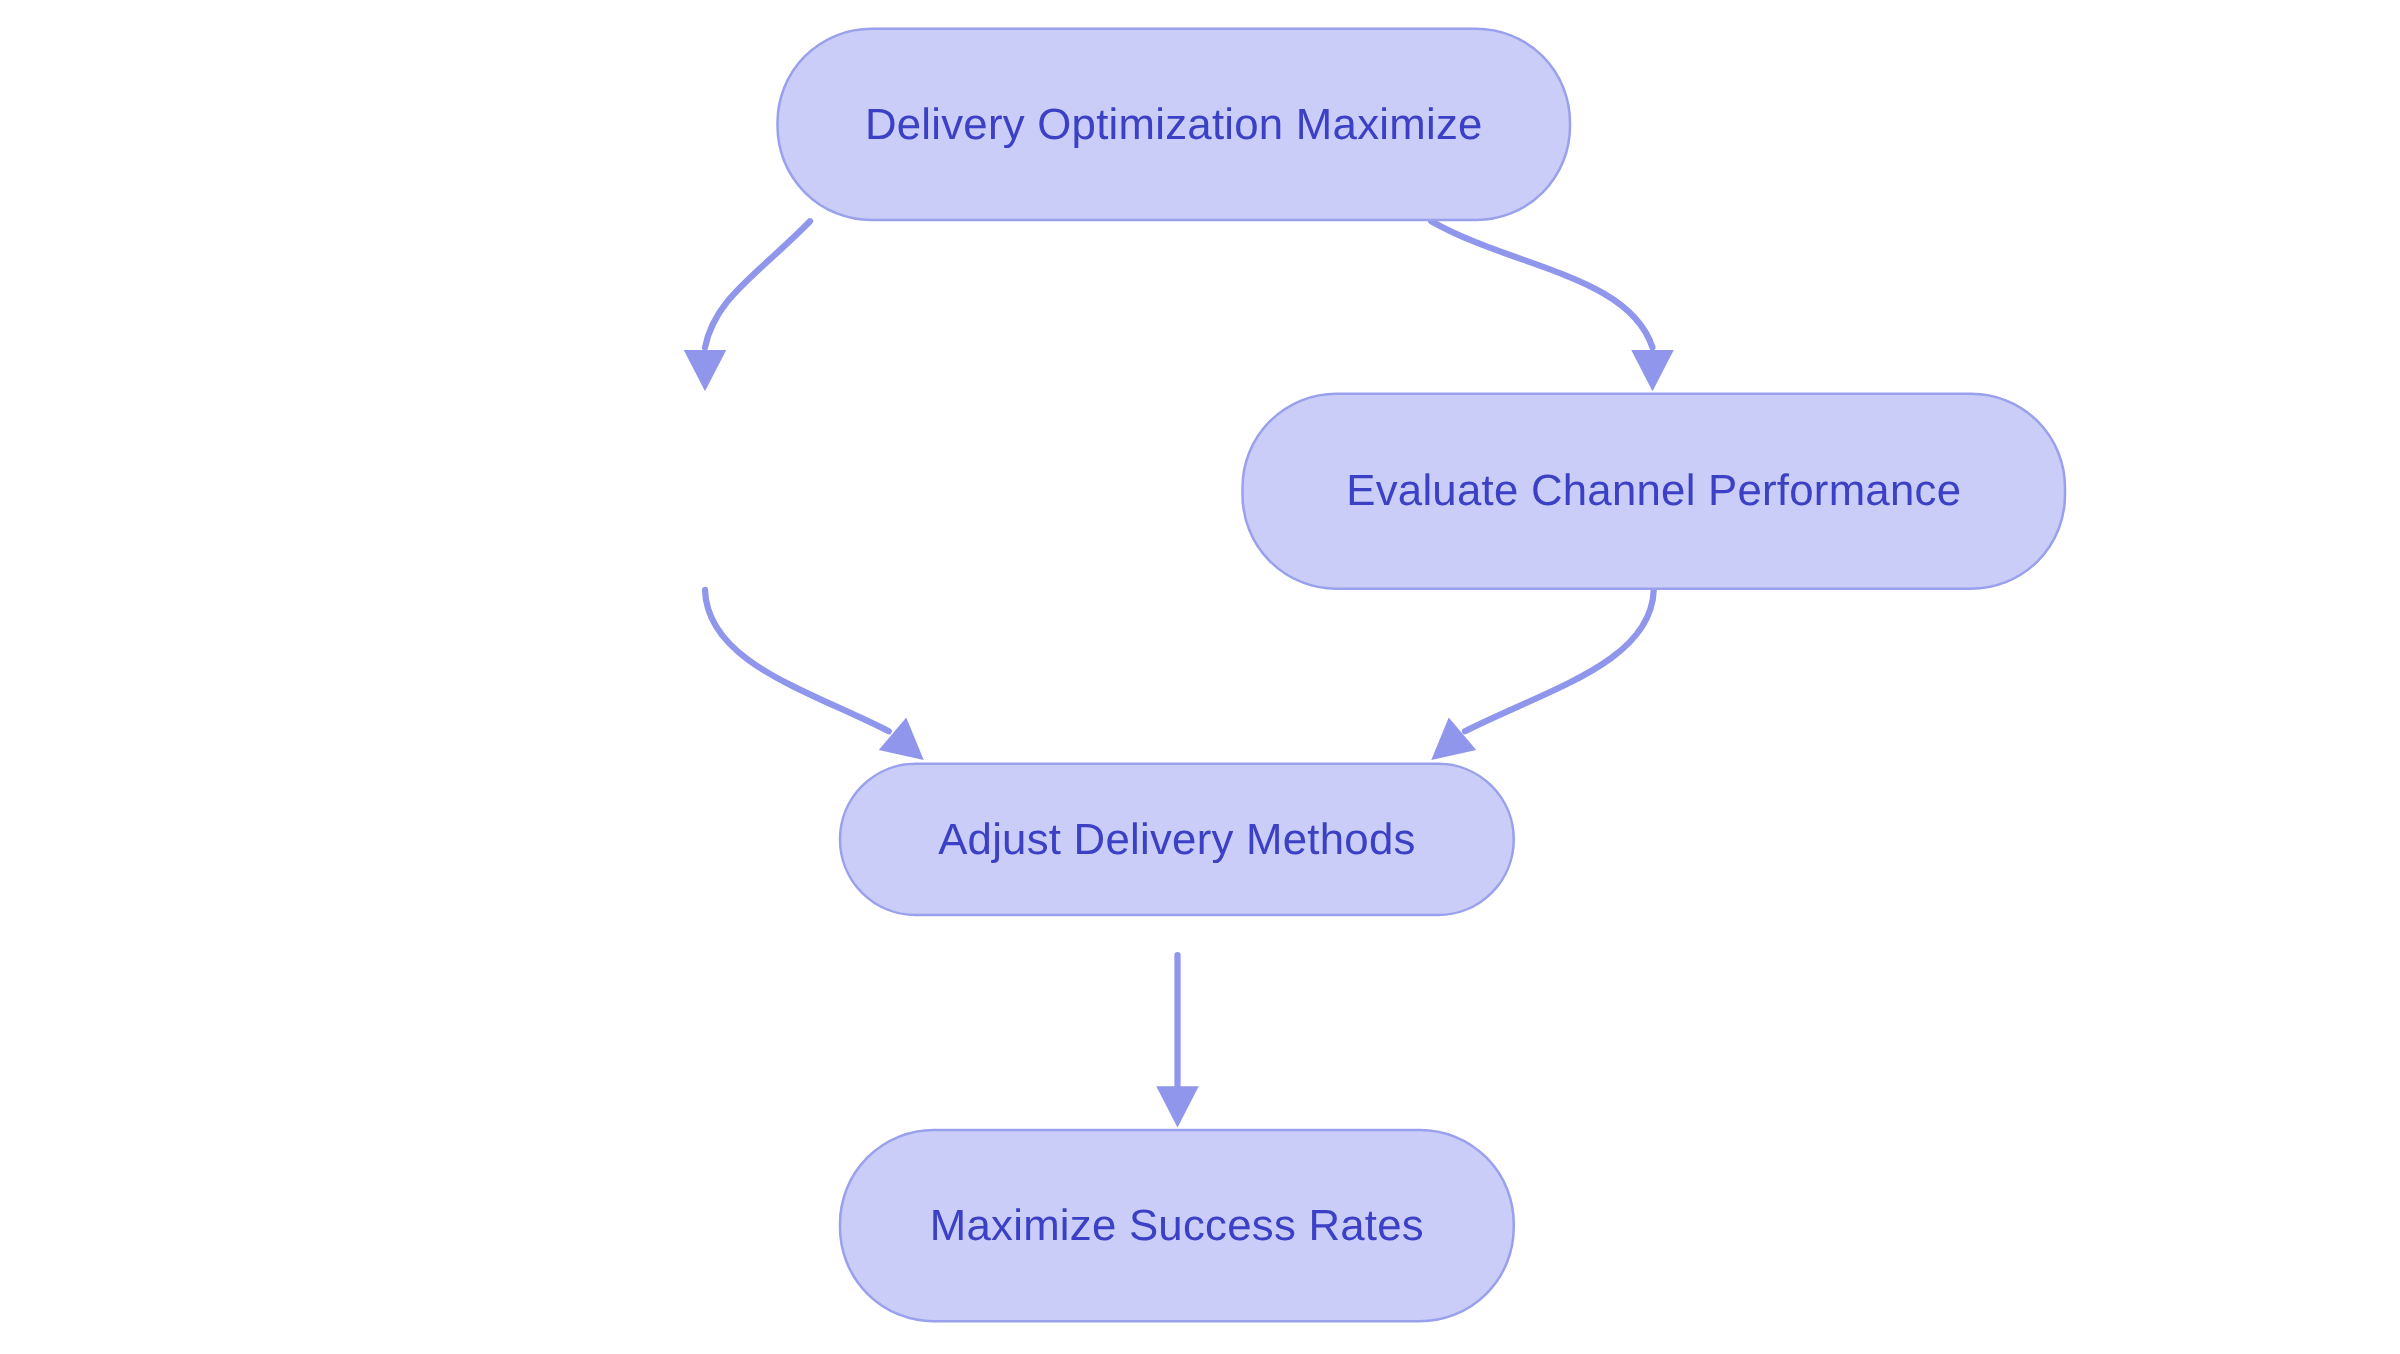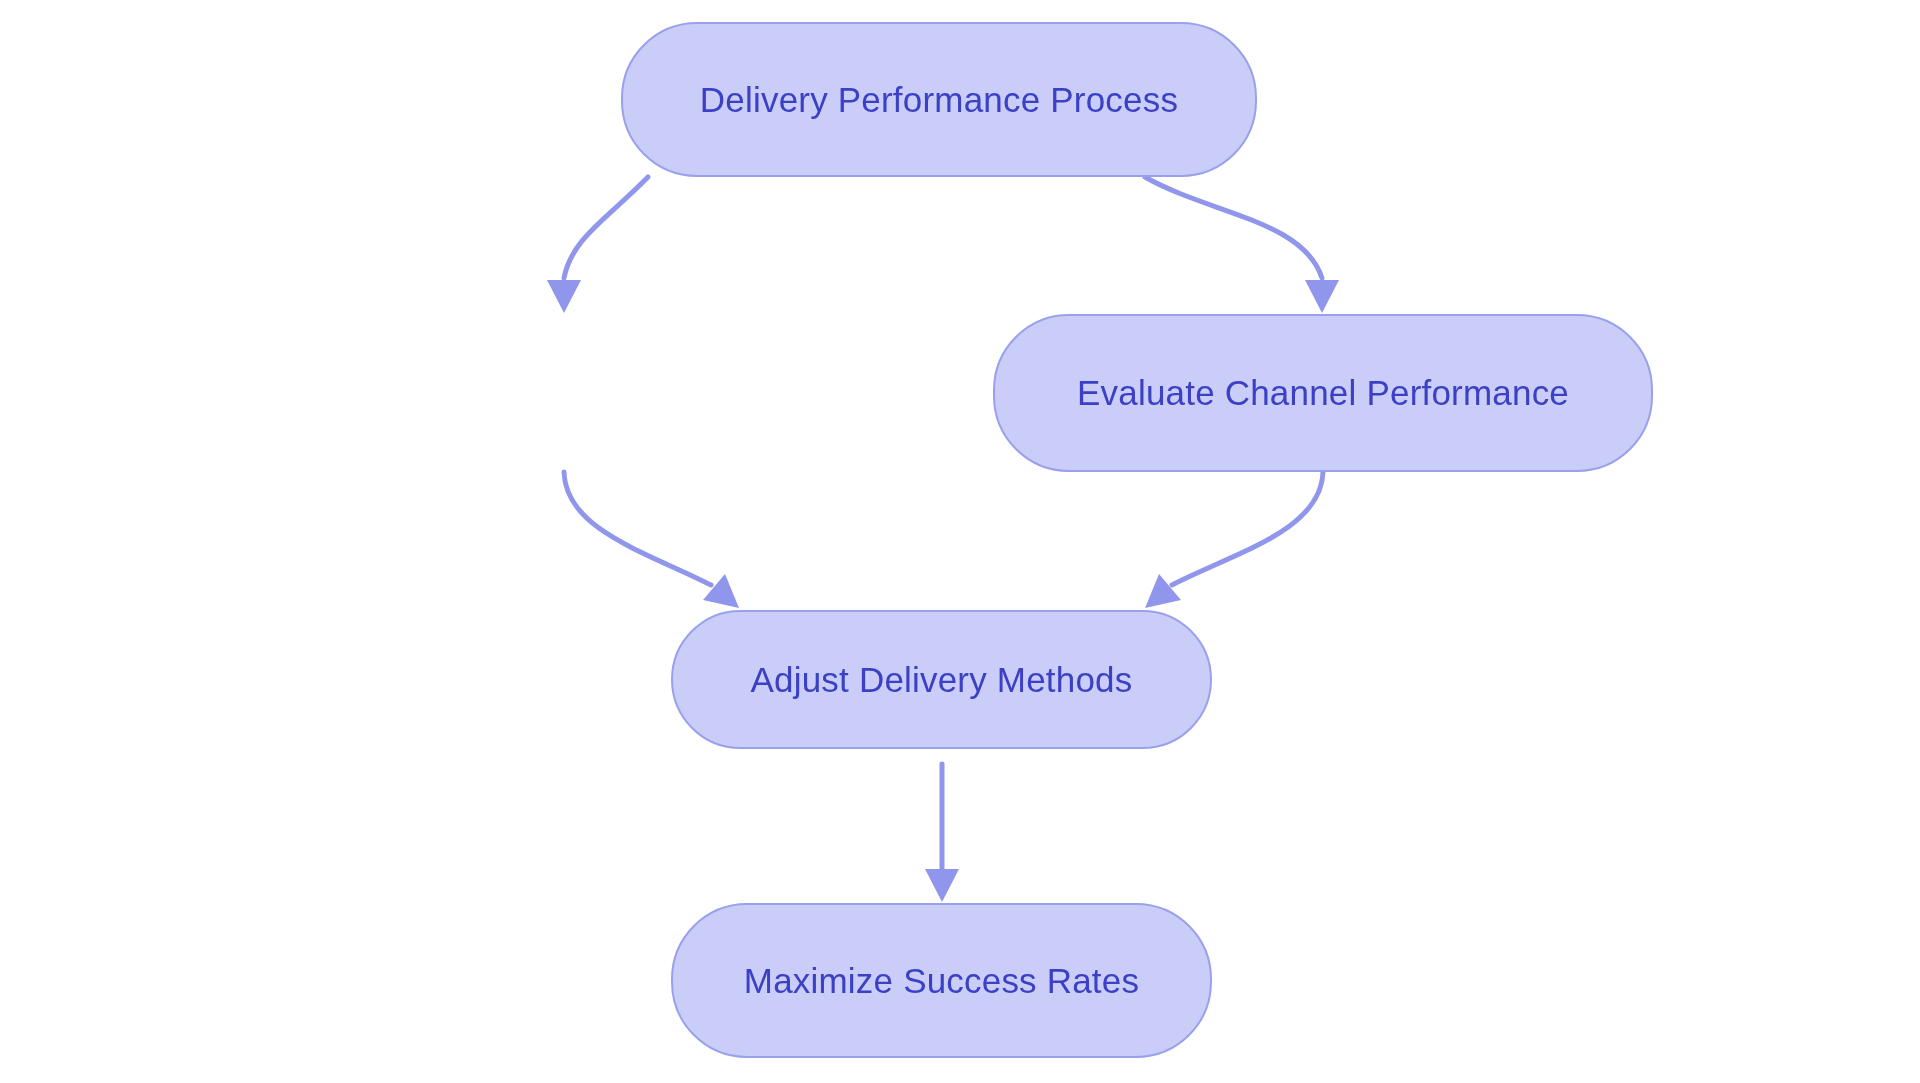--- a/index.html
+++ b/index.html
@@ -44,21 +44,21 @@
     color: var(--node-text, #3b40c4);
     font-size: 35px;
     font-weight: 500;
     letter-spacing: 0.2px;
     text-align: center;
     white-space: nowrap;
   }
   .node-root     { left: 621px;  top: 22px;  width: 636px; height: 155px; }
   .node-analyze  { left: 271px;  top: 314px; width: 586px; height: 158px; }
   .node-evaluate { left: 993px;  top: 314px; width: 660px; height: 158px; }
-  .node-adjust   { left: 671px;  top: 610px; width: 541px; height: 139px; }
+  .node-adjust   { left: 671px;  top: 610px; width: 541px; height: 123px; }
   .node-maximize { left: 671px;  top: 903px; width: 541px; height: 155px; }
 </style>
 </head>
 <body>
 
 <div class="canvas">
 
   <svg class="edges" viewBox="0 0 1920 1083" xmlns="http://www.w3.org/2000/svg" aria-hidden="true">
 
     <path d="M 648 177 C 606 220, 572 238, 564 278"></path>
@@ -71,21 +71,21 @@
     <polygon points="739,608 703,600 725,574"></polygon>
 
     <path d="M 1323 472 C 1321 530, 1237 552, 1172 585"></path>
     <polygon points="1145,608 1159,574 1181,600"></polygon>
 
     <path d="M 942 764 L 942 870"></path>
     <polygon points="925,869 959,869 942,902"></polygon>
   </svg>
 
   <div class="node node-root">
-    <span>Delivery Performance Process</span>
+    <span>Delivery Optimization Maximize</span>
   </div>
 
 
   <div class="node node-evaluate">
     <span>Evaluate Channel Performance</span>
   </div>
 
   <div class="node node-adjust">
     <span>Adjust Delivery Methods</span>
   </div>

